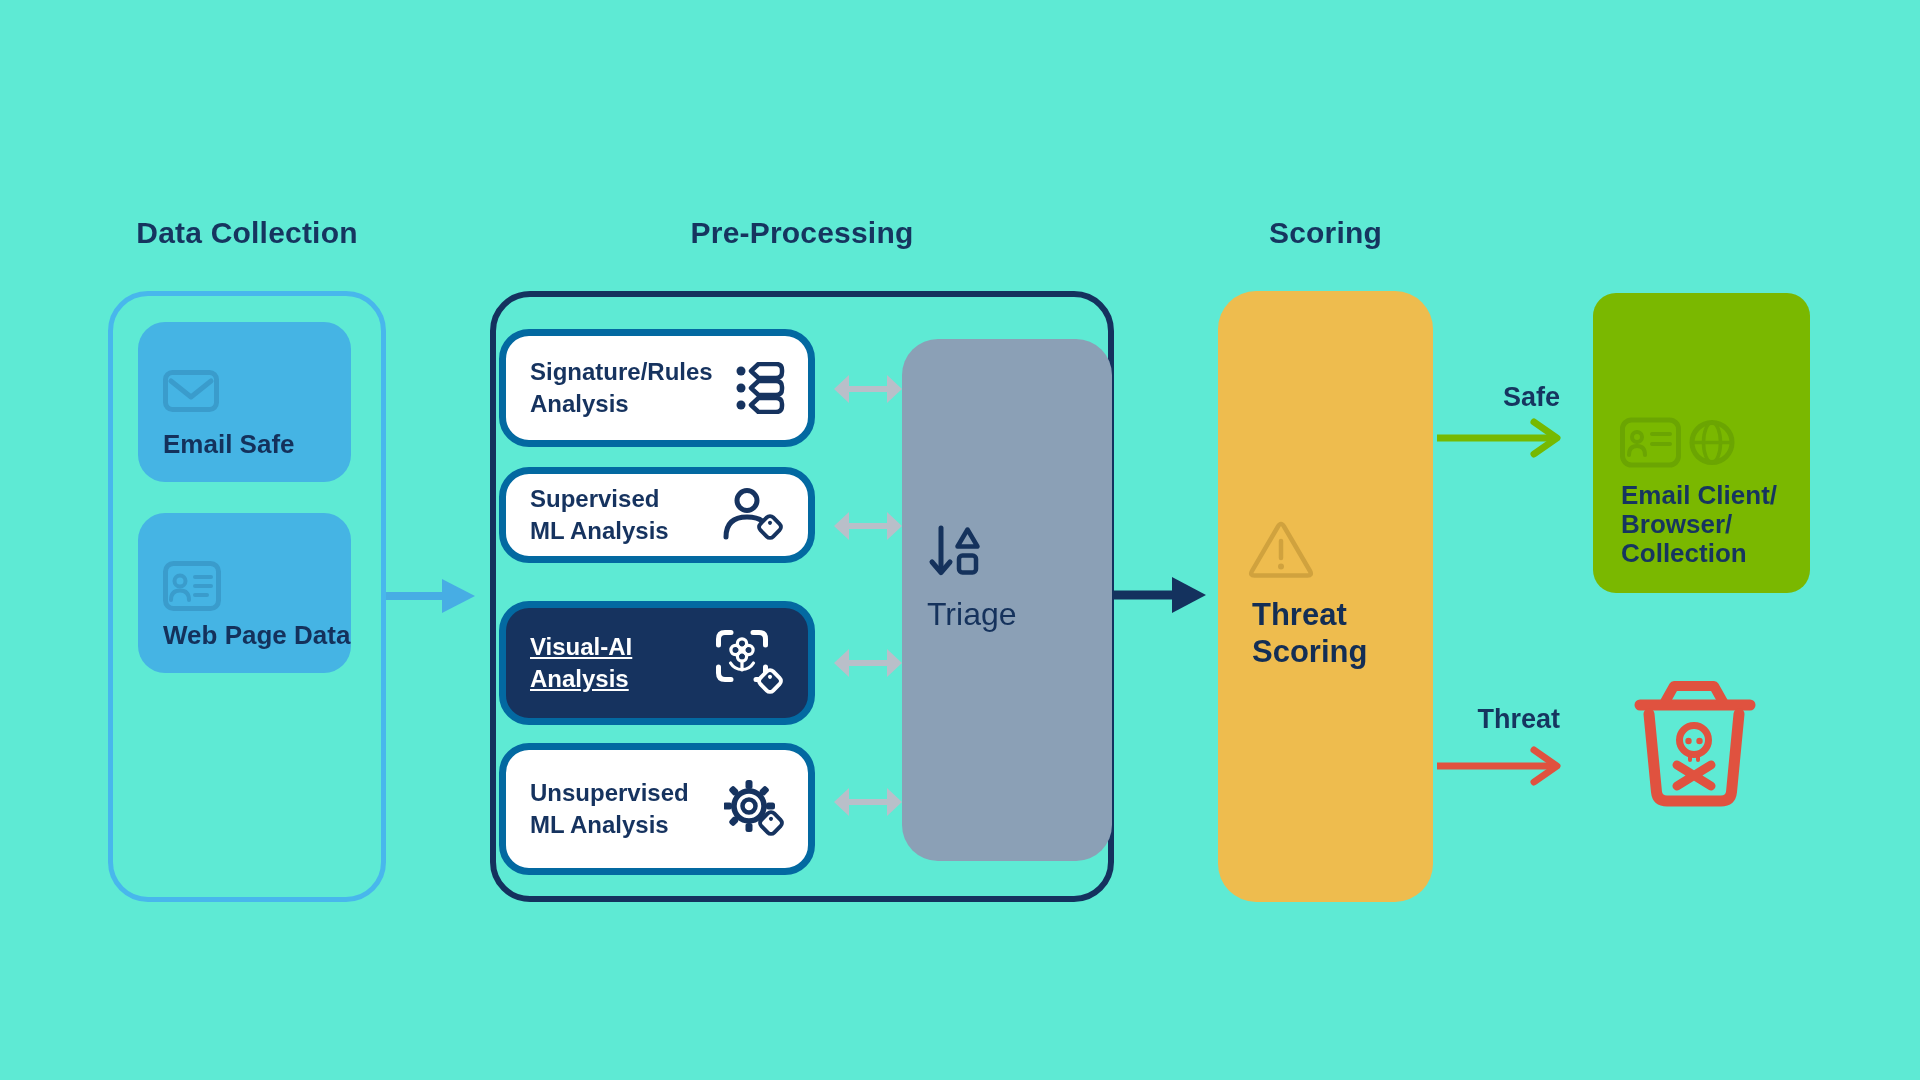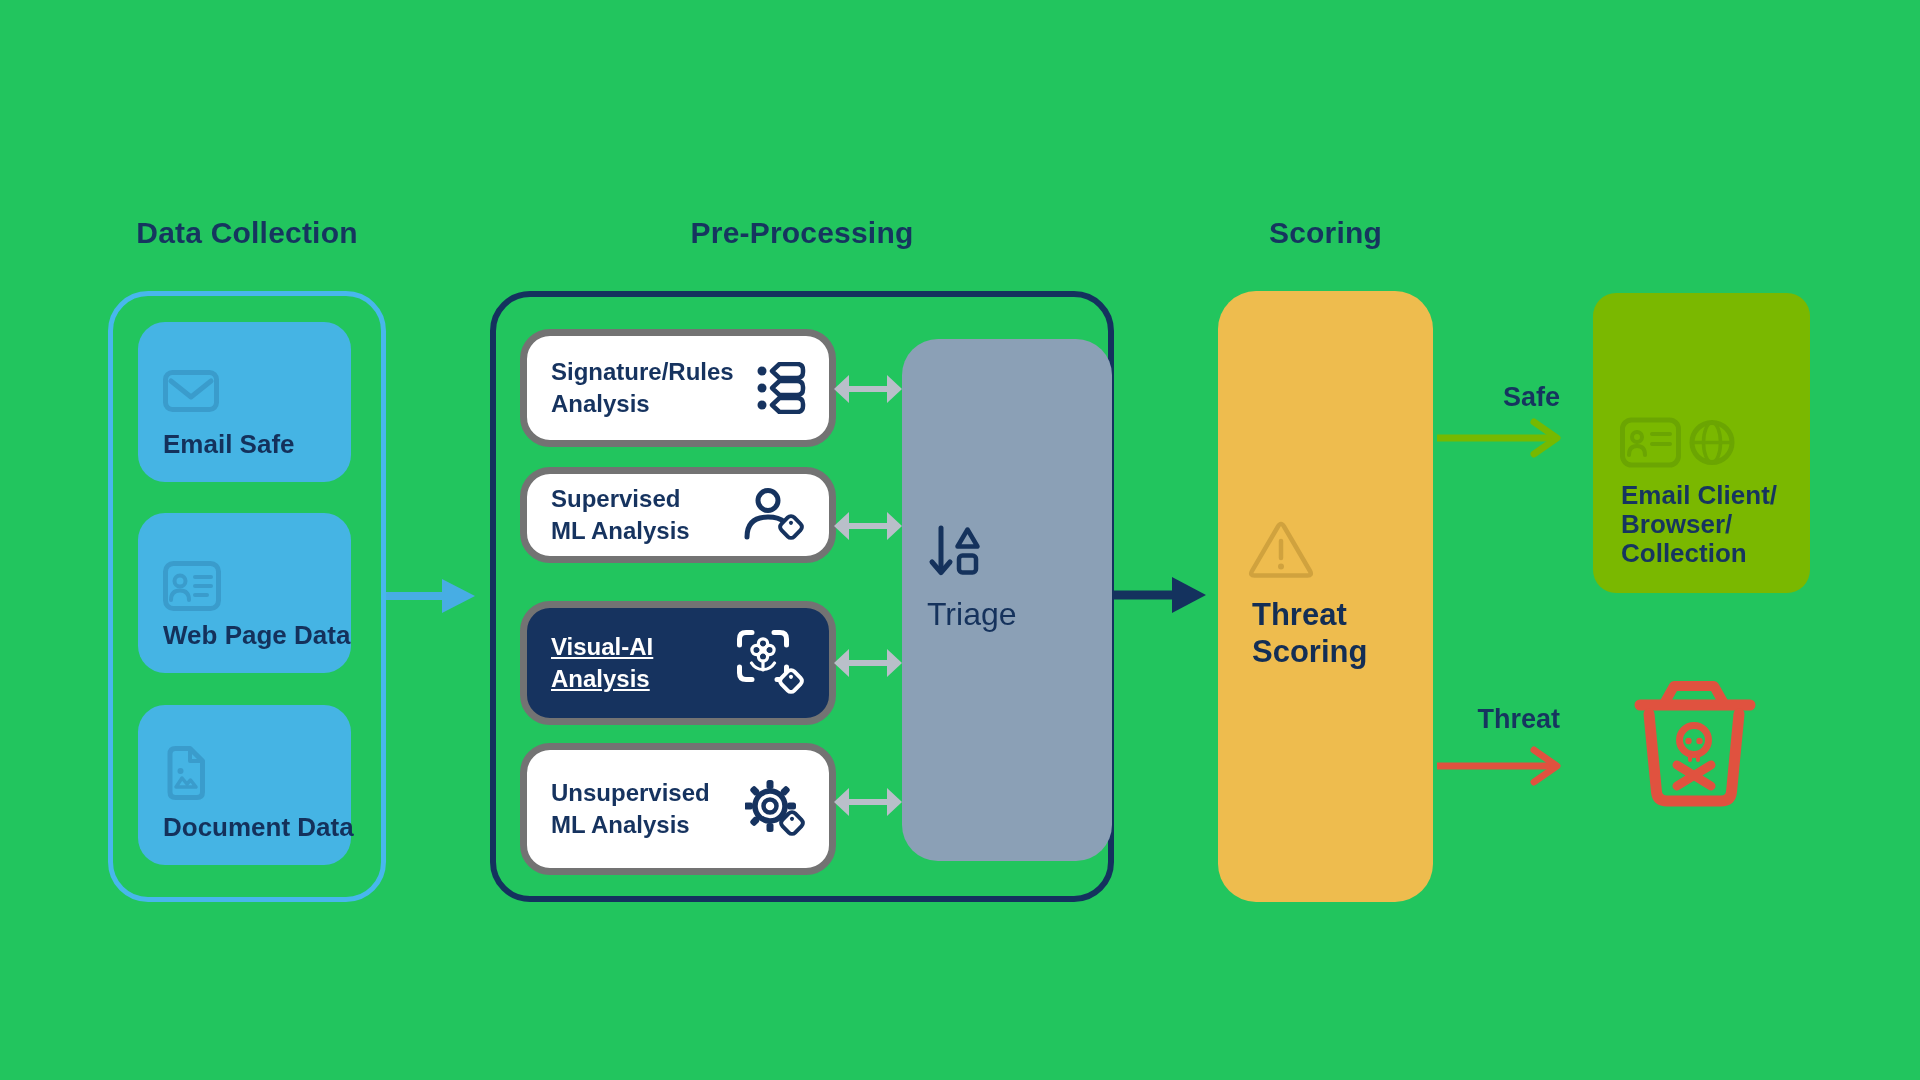--- a/index.html
+++ b/index.html
@@ -1,33 +1,33 @@
 <!DOCTYPE html>
 <html><head>
 <meta charset="utf-8">
 <title>Pipeline Diagram</title>
 <style>
   html,body{margin:0;padding:0;background:#000;}
-  .canvas{position:relative;width:1920px;height:1080px;background:#22c55e;overflow:hidden;
+  .canvas{position:relative;width:1920px;height:1080px;background:#5eead4;overflow:hidden;
           font-family:"Liberation Sans",sans-serif;}
   .abs{position:absolute;}
   .heading{position:absolute;font-weight:700;font-size:30px;color:#16355f;text-align:center;letter-spacing:.2px;}
 
   
   .dc-container{position:absolute;left:108px;top:291px;width:278px;height:611px;
                 border:5px solid #48b7ec;border-radius:40px;box-sizing:border-box;}
   .data-box{position:absolute;left:138px;width:213px;height:160px;background:#45b4e4;border-radius:27px;}
   .data-box .dlabel{position:absolute;left:25px;bottom:22px;font-weight:700;font-size:26px;color:#14315b;white-space:nowrap;}
   .data-box .dicon{position:absolute;left:25px;top:48px;}
 
   
   .pre-container{position:absolute;left:490px;top:291px;width:624px;height:611px;
                  border:6px solid #14325e;border-radius:40px;box-sizing:border-box;}
-  .analysis-box{position:absolute;left:520px;width:316px;background:#ffffff;
-                border:7px solid #737373;border-radius:30px;box-sizing:border-box;}
+  .analysis-box{position:absolute;left:499px;width:316px;background:#ffffff;
+                border:7px solid #0369a1;border-radius:30px;box-sizing:border-box;}
   .analysis-box.dark{background:#16335f;}
   .analysis-box .alines{position:absolute;left:24px;top:50%;transform:translateY(-50%);
                         font-weight:700;font-size:24px;line-height:32px;color:#16335f;white-space:nowrap;}
   .analysis-box.dark .alines{color:#ffffff;text-decoration:underline;}
   .analysis-box .aicon{position:absolute;right:22px;top:50%;transform:translateY(-50%);line-height:0;}
 
   .triage-box{position:absolute;left:902px;top:339px;width:175px;height:522px;background:#8ba0b6;border-radius:36px;padding-left:35px;}
   .triage-box .ticon{position:absolute;left:25px;top:186px;line-height:0;}
   .triage-box .tlabel{position:absolute;left:25px;top:257px;font-weight:500;font-size:32px;color:#15325c;}
 
@@ -71,31 +71,20 @@
         <circle cx="17" cy="20" r="5.5" fill="none" stroke="#3a9ccc" stroke-width="4"></circle>
         <path d="M8 39 Q8 29.5 17 29.5 Q26 29.5 26 39" fill="none" stroke="#3a9ccc" stroke-width="4" stroke-linecap="round"></path>
         <line x1="32" y1="16" x2="48" y2="16" stroke="#3a9ccc" stroke-width="4" stroke-linecap="round"></line>
         <line x1="32" y1="25" x2="48" y2="25" stroke="#3a9ccc" stroke-width="4" stroke-linecap="round"></line>
         <line x1="32" y1="34" x2="44" y2="34" stroke="#3a9ccc" stroke-width="4" stroke-linecap="round"></line>
       </svg>
     </span>
     <span class="dlabel">Web Page Data</span>
   </div>
 
-  <div class="data-box" style="top:705px;">
-    <span class="dicon" style="top:40px;">
-      <svg width="46" height="56" viewBox="0 0 46 56">
-        <path d="M7 9 Q7 3.5 12.5 3.5 H27 L39.5 16 V47 Q39.5 52.5 34 52.5 H12.5 Q7 52.5 7 47 Z" fill="none" stroke="#3a9ccc" stroke-width="5" stroke-linejoin="round"></path>
-        <path d="M27 4 V16 H39" fill="none" stroke="#3a9ccc" stroke-width="4" stroke-linejoin="round"></path>
-        <circle cx="17.5" cy="26" r="3" fill="#3a9ccc"></circle>
-        <path d="M13 42 L19 33 L24 39 L27.5 35 L33 42 Z" fill="none" stroke="#3a9ccc" stroke-width="3.5" stroke-linejoin="round"></path>
-      </svg>
-    </span>
-    <span class="dlabel">Document Data</span>
-  </div>
 
   <svg class="abs" style="left:384px;top:576px;" width="94" height="40" viewBox="0 0 94 40">
     <line x1="2" y1="20" x2="62" y2="20" stroke="#47ade4" stroke-width="8"></line>
     <polygon points="58,3 91,20 58,37" fill="#47ade4"></polygon>
   </svg>
 
   <div class="pre-container"></div>
 
   <div class="analysis-box" style="top:329px;height:118px;">
     <span class="alines">

